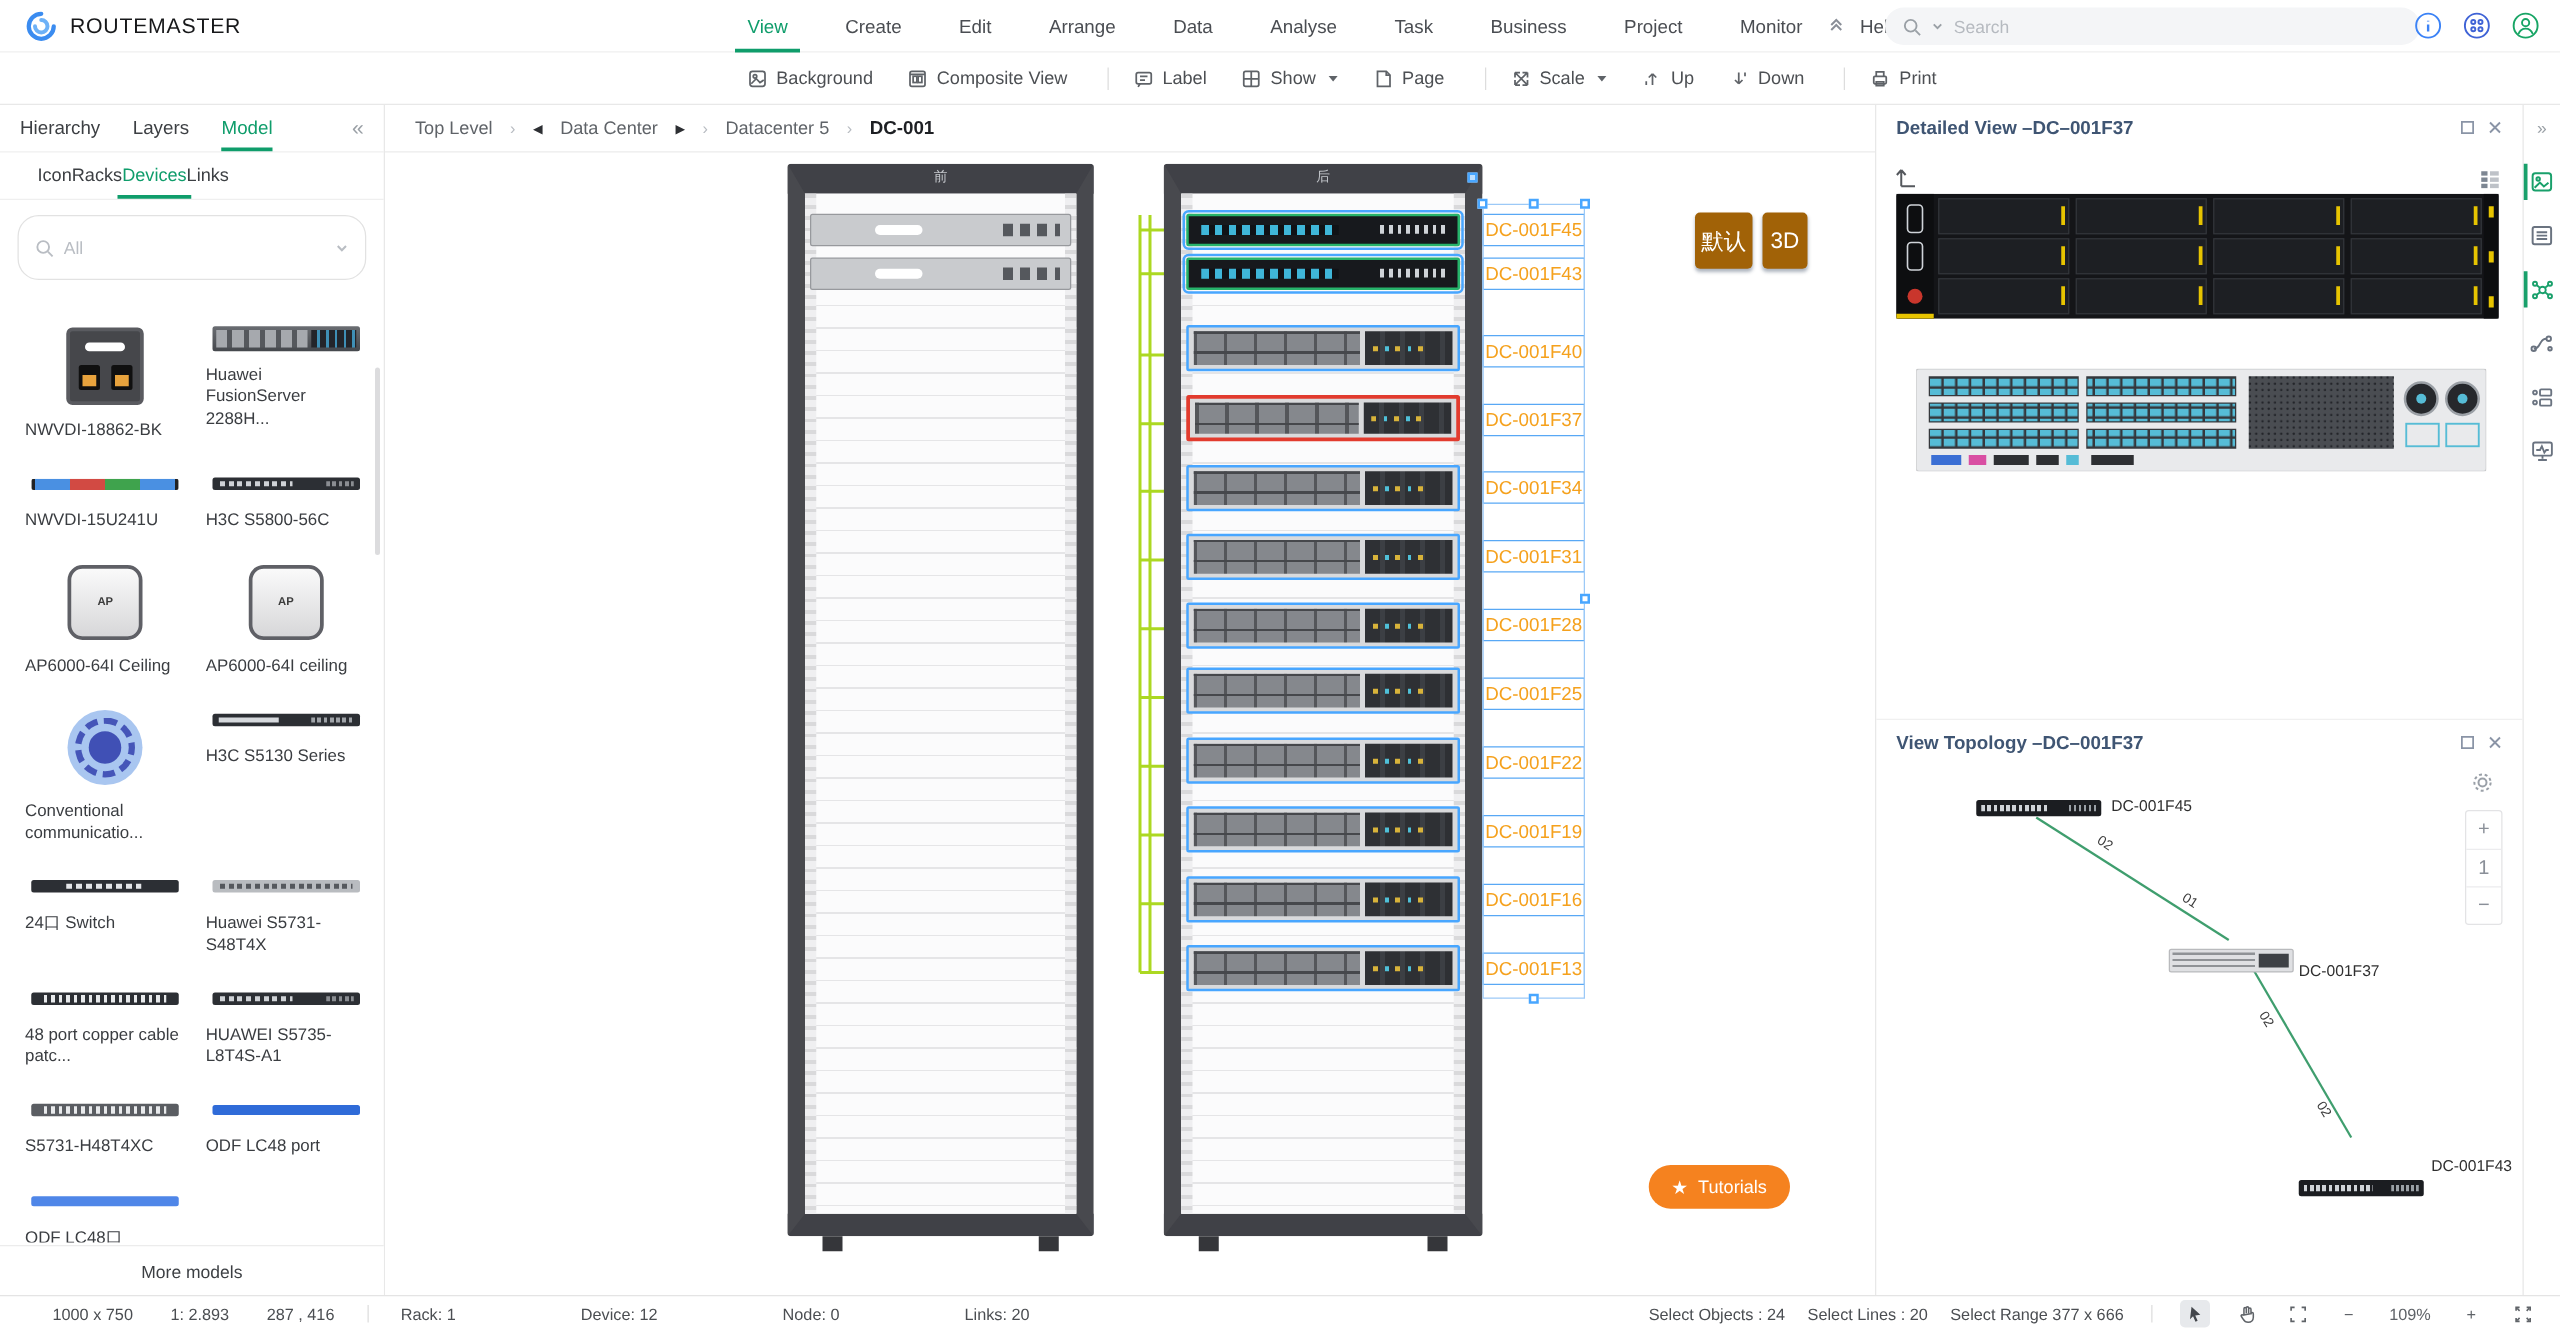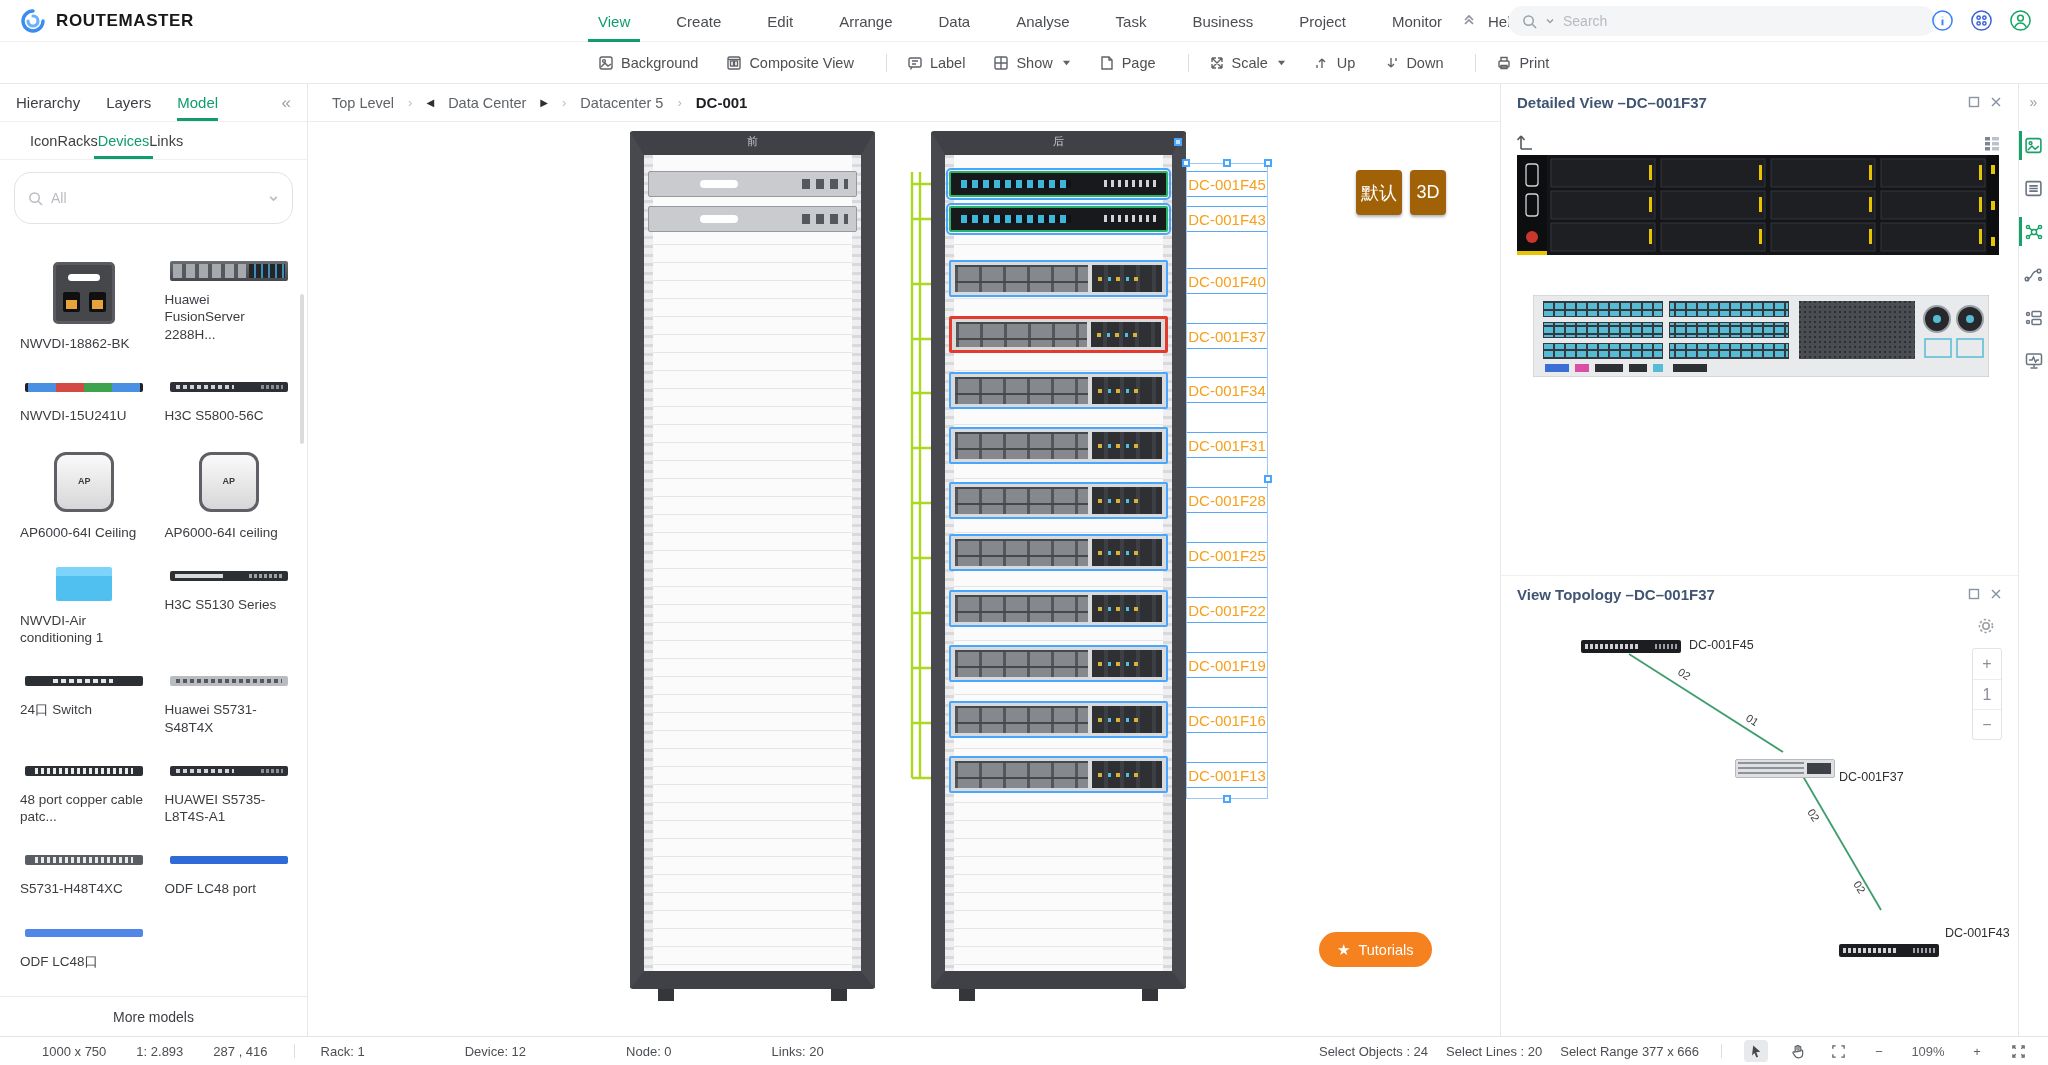--- a/index.html
+++ b/index.html
@@ -1,21 +1,21 @@
 <!DOCTYPE html>
 <html><head>
 <meta charset="utf-8">
 <style>
   *{box-sizing:border-box;margin:0;padding:0}
   html,body{width:2048px;height:1065px;overflow:hidden}
   body{font-family:"Liberation Sans",sans-serif;background:#fff;color:#333;position:relative;font-size:14px}
   svg{display:block}
   
   #topbar{position:absolute;top:0;left:0;right:0;height:42px;background:#fff;border-bottom:1px solid #efefef;z-index:30}
-  .brand{position:absolute;left:20px;top:0;height:42px;display:flex;align-items:center;gap:10px;font-weight:700;font-size:17px;letter-spacing:.6px;color:#17181a}
+  .brand{position:absolute;left:20px;top:0;height:42px;display:flex;align-items:center;gap:10px;font-weight:400;font-size:17px;letter-spacing:.6px;color:#17181a}
   #nav{position:absolute;left:598px;top:0;height:42px;display:flex;gap:46px;align-items:stretch}
   .nav-item{display:flex;align-items:center;font-size:15px;color:#4a4d52;cursor:pointer;position:relative}
   .nav-item.active{color:#0f9d6b}
   .nav-item.active::after{content:"";position:absolute;left:-10px;right:-10px;bottom:0;height:3px;background:#0f9d6b}
   .nav-collapse{position:absolute;left:1462px;top:13px;color:#8a8f98;cursor:pointer}
   .search-pill{position:absolute;left:1508px;top:6px;width:428px;height:30px;border-radius:15px;background:#f4f5f7;display:flex;align-items:center;gap:8px;padding:0 14px;color:#9aa0a6}
   .search-pill input{border:none;outline:none;background:transparent;flex:1;font-size:14px;font-family:"Liberation Sans",sans-serif;color:#333}
   .search-pill input::placeholder{color:#b6bac0}
   .corner-icons{position:absolute;right:16px;top:9px;display:flex;gap:16px;align-items:center}
   
@@ -334,24 +334,24 @@
         </div>
         <div class="cname">AP6000-64I Ceiling</div>
       </div>
       <div class="card">
         <div class="thumbwrap tw-big">
           <div class="th-ap">AP</div>
         </div>
         <div class="cname">AP6000-64I ceiling</div>
       </div>
       <div class="card">
-        <div class="thumbwrap tw-med">
-          <div class="th-ac"></div>
-        </div>
-        <div class="cname">NWVDI-Air conditioning 1</div>
+        <div class="thumbwrap tw-big">
+          <div class="th-comm"></div>
+        </div>
+        <div class="cname">Conventional communicatio...</div>
       </div>
       <div class="card">
         <div class="thumbwrap tw-thin">
           <div class="th-switch2"></div>
         </div>
         <div class="cname">H3C S5130 Series</div>
       </div>
       <div class="card">
         <div class="thumbwrap tw-thin">
           <div class="th-switch3"></div>

